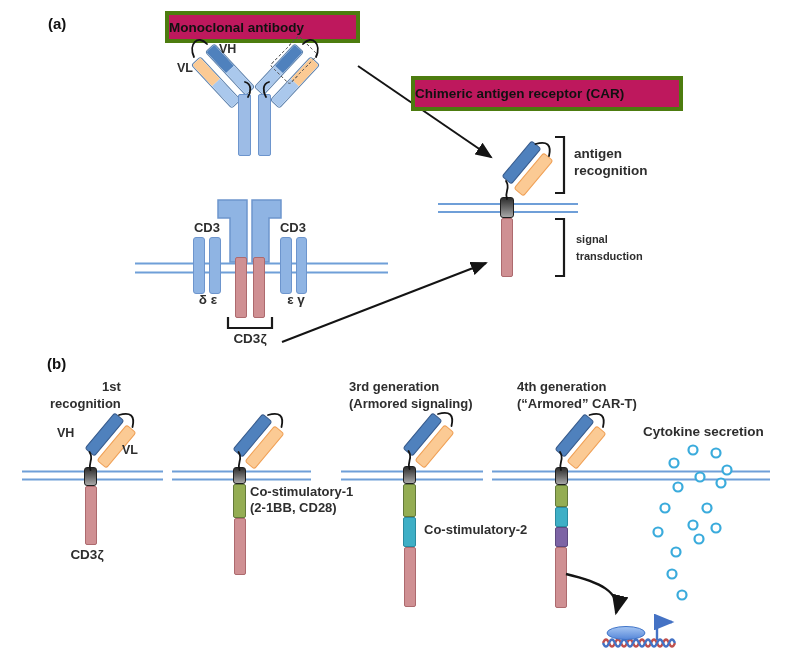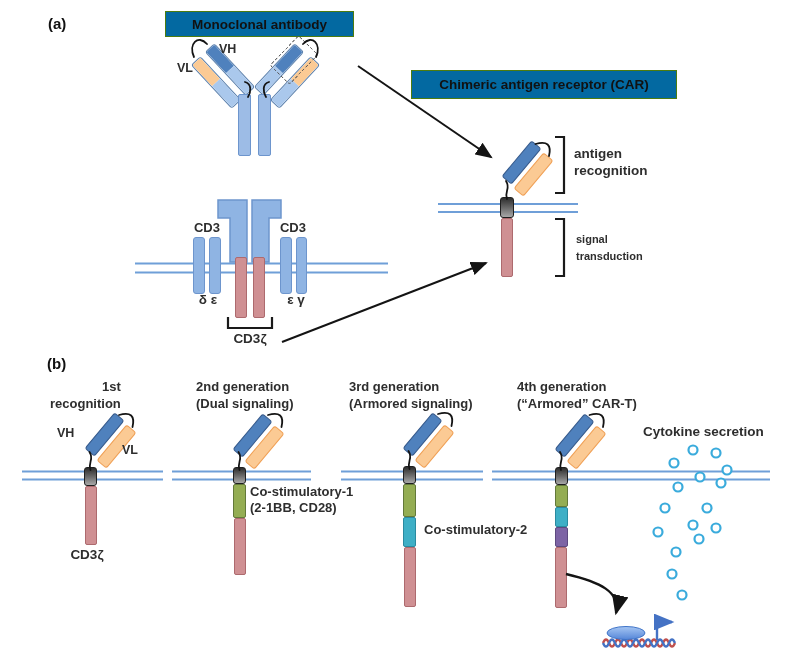--- a/index.html
+++ b/index.html
@@ -2,21 +2,21 @@
 <html><head>
 <meta charset="utf-8">
 <style>
   html,body{margin:0;padding:0;background:#fff;}
   #canvas{position:relative;width:798px;height:659px;background:#ffffff;overflow:hidden;
           font-family:"Liberation Sans",sans-serif;}
   svg.layer{position:absolute;left:0;top:0;}
   .lbl{position:absolute;color:#2e2e2e;font:600 13px/16.5px "Liberation Sans",sans-serif;white-space:nowrap;}
   .lbl .ln{display:block;}
   .panel-label{position:absolute;font:700 15px "Liberation Sans",sans-serif;color:#111;}
-  .boxed{position:absolute;border:1px solid #4d7c0f;background:#0369a1;display:flex;align-items:center;justify-content:center;
+  .boxed{position:absolute;border:4px solid #4d7c0f;background:#be185d;display:flex;align-items:center;
          font:700 13.5px "Liberation Sans",sans-serif;color:#111;white-space:nowrap;}
   .rect{position:absolute;box-sizing:border-box;border-radius:2px;}
   .tm{background:linear-gradient(180deg,#2d2d2d 0%,#6e6e6e 55%,#a8a8a8 100%);border:1px solid #1f1f1f;border-radius:3px;}
   .pink{background:#cf9093;border:1px solid #ad6a6e;}
   .green{background:#94ad53;border:1px solid #63793a;}
   .teal{background:#3eafc6;border:1px solid #2a8aa0;}
   .purple{background:#7d64a5;border:1px solid #5d4a80;}
   .blue-dom{background:#8fb4e3;border:1px solid #6d95cd;border-radius:3px;}
   .scfv{position:absolute;width:47px;height:13px;border-radius:3px;box-sizing:border-box;}
   .scfv.b{background:#4f81bd;border:1px solid #365a8c;transform:rotate(-50deg);}
@@ -147,21 +147,21 @@
   <div class="rect blue-dom" style="left:296px;top:237px;width:11px;height:57px;"></div>
   <div class="rect pink" style="left:235px;top:257px;width:12px;height:61px;"></div>
   <div class="rect pink" style="left:253px;top:257px;width:12px;height:61px;"></div>
 
   <div class="lbl ctr" style="left:187px;top:220px;width:40px;font-weight:700;">CD3</div>
   <div class="lbl ctr" style="left:273px;top:220px;width:40px;font-weight:700;">CD3</div>
   <div class="lbl ctr greek" style="left:189px;top:292px;width:38px;">δ ε</div>
   <div class="lbl ctr greek" style="left:276px;top:292px;width:40px;">ε γ</div>
   <div class="lbl ctr" style="left:226px;top:331px;width:48px;font-weight:700;font-size:13.5px;">CD3ζ</div>
 
-  <div class="boxed" style="left:411px;top:70px;width:264px;height:27px;">
+  <div class="boxed" style="left:411px;top:76px;width:264px;height:27px;">
     <span>Chimeric antigen receptor (CAR)</span>
   </div>
 
   <div class="scfv b" style="left:497.5px;top:155.5px;"></div>
   <div class="scfv o" style="left:509.5px;top:167.5px;"></div>
   <div class="rect tm" style="left:500px;top:197px;width:14px;height:21px;"></div>
   <div class="rect pink" style="left:501px;top:218px;width:12px;height:59px;"></div>
 
   <div class="lbl" style="left:574px;top:146px;font-size:13.5px;">
     <span class="ln">antigen</span>
@@ -170,24 +170,20 @@
   <div class="lbl" style="left:576px;top:231px;font-size:11px;">
     <span class="ln">signal</span>
     <span class="ln">transduction</span>
   </div>
 
   <div class="panel-label" style="left:47px;top:355px;">(b)</div>
 
   <div class="lbl" style="left:50px;top:379px;text-align:right;">
     <span class="ln">1st</span>
     <span class="ln">recognition</span>
-  </div>
-  <div class="lbl" style="left:196px;top:379px;">
-    <span class="ln">2nd generation</span>
-    <span class="ln">(Dual signaling)</span>
   </div>
   <div class="lbl" style="left:349px;top:379px;">
     <span class="ln">3rd generation</span>
     <span class="ln">(Armored signaling)</span>
   </div>
   <div class="lbl" style="left:517px;top:379px;">
     <span class="ln">4th generation</span>
     <span class="ln">(“Armored” CAR-T)</span>
   </div>
 

